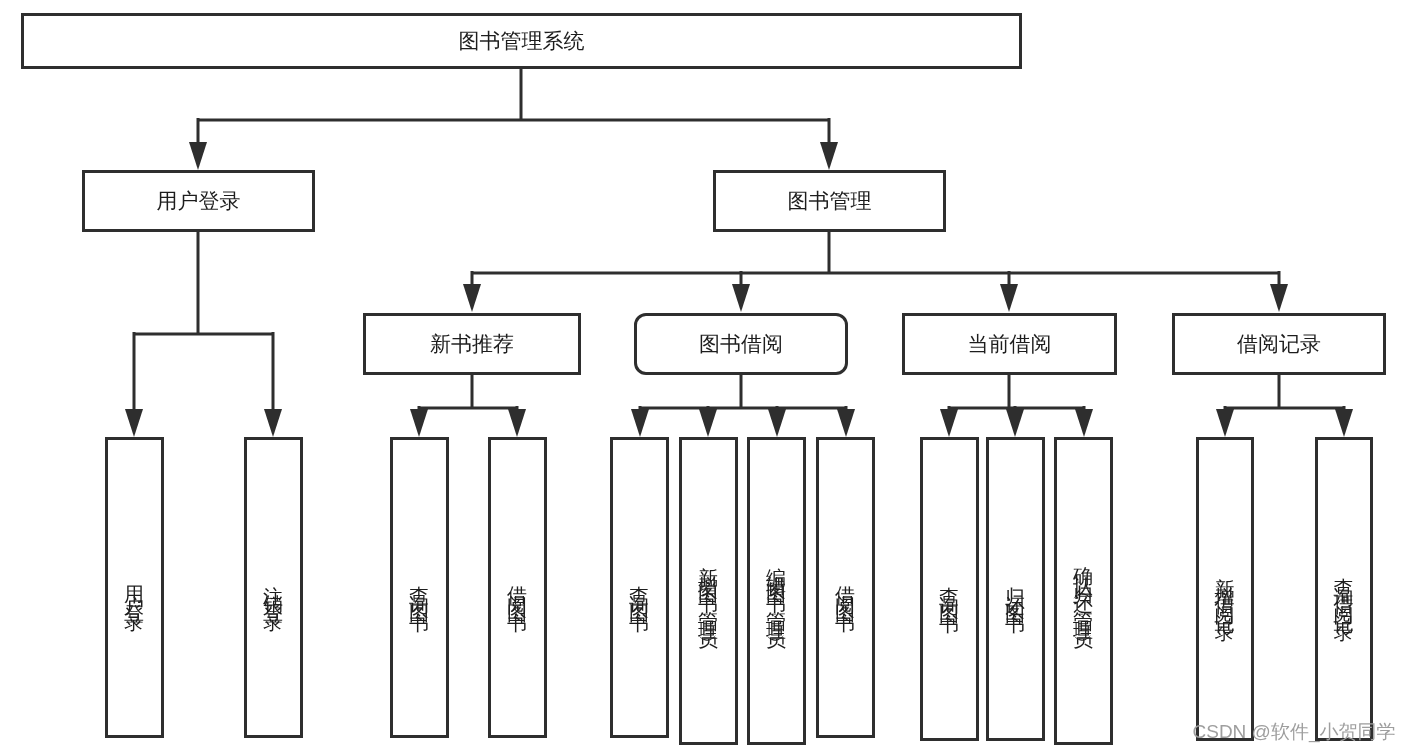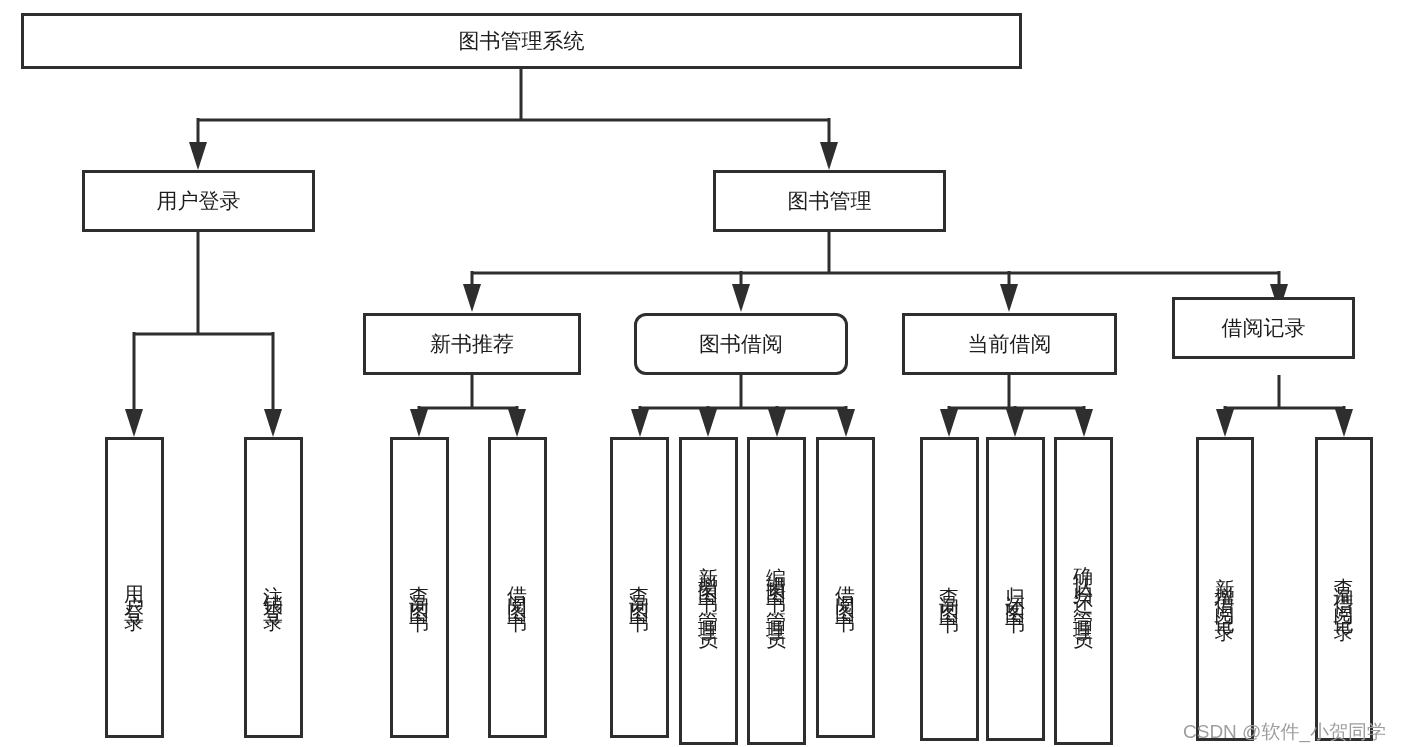--- a/index.html
+++ b/index.html
@@ -42,20 +42,21 @@
   }
   .watermark {
     position: absolute;
     left: 1183px;
     top: 719px;
     width: 222px;
     font-size: 19px;
     color: #9e9e9e;
     white-space: nowrap;
     z-index: 5;
+    text-align: center;
   }
 </style>
 </head>
 <body>
 
 <div class="stage">
 
   <svg class="connectors" viewBox="0 0 1405 747" xmlns="http://www.w3.org/2000/svg">
     <g stroke="#2e2e2e" stroke-width="3" fill="none">
 
@@ -97,21 +98,21 @@
   </svg>
 
   <div class="box" style="left:21px; top:13px; width:1001px; height:56px;">图书管理系统</div>
 
   <div class="box" style="left:82px; top:170px; width:233px; height:62px;">用户登录</div>
   <div class="box" style="left:713px; top:170px; width:233px; height:62px;">图书管理</div>
 
   <div class="box" style="left:363px; top:313px; width:218px; height:62px;">新书推荐</div>
   <div class="box" style="left:634px; top:313px; width:214px; height:62px;border-radius:12px;">图书借阅</div>
   <div class="box" style="left:902px; top:313px; width:215px; height:62px;">当前借阅</div>
-  <div class="box" style="left:1172px; top:297px; width:183px; height:62px;">借阅记录</div>
+  <div class="box" style="left:1172px; top:313px; width:214px; height:62px;">借阅记录</div>
 
   <div class="box vbox" style="left:105px; top:437px; width:59px; height:301px;">用户登录</div>
   <div class="box vbox" style="left:244px; top:437px; width:59px; height:301px;">注销登录</div>
 
   <div class="box vbox" style="left:390px; top:437px; width:59px; height:301px;">查询图书</div>
   <div class="box vbox" style="left:488px; top:437px; width:59px; height:301px;">借阅图书</div>
 
   <div class="box vbox" style="left:610px; top:437px; width:59px; height:301px;">查询图书</div>
   <div class="box vbox" style="left:679px; top:437px; width:59px; height:308px;">新增图书（管理员）</div>
   <div class="box vbox" style="left:747px; top:437px; width:59px; height:308px;">编辑图书（管理员）</div>

